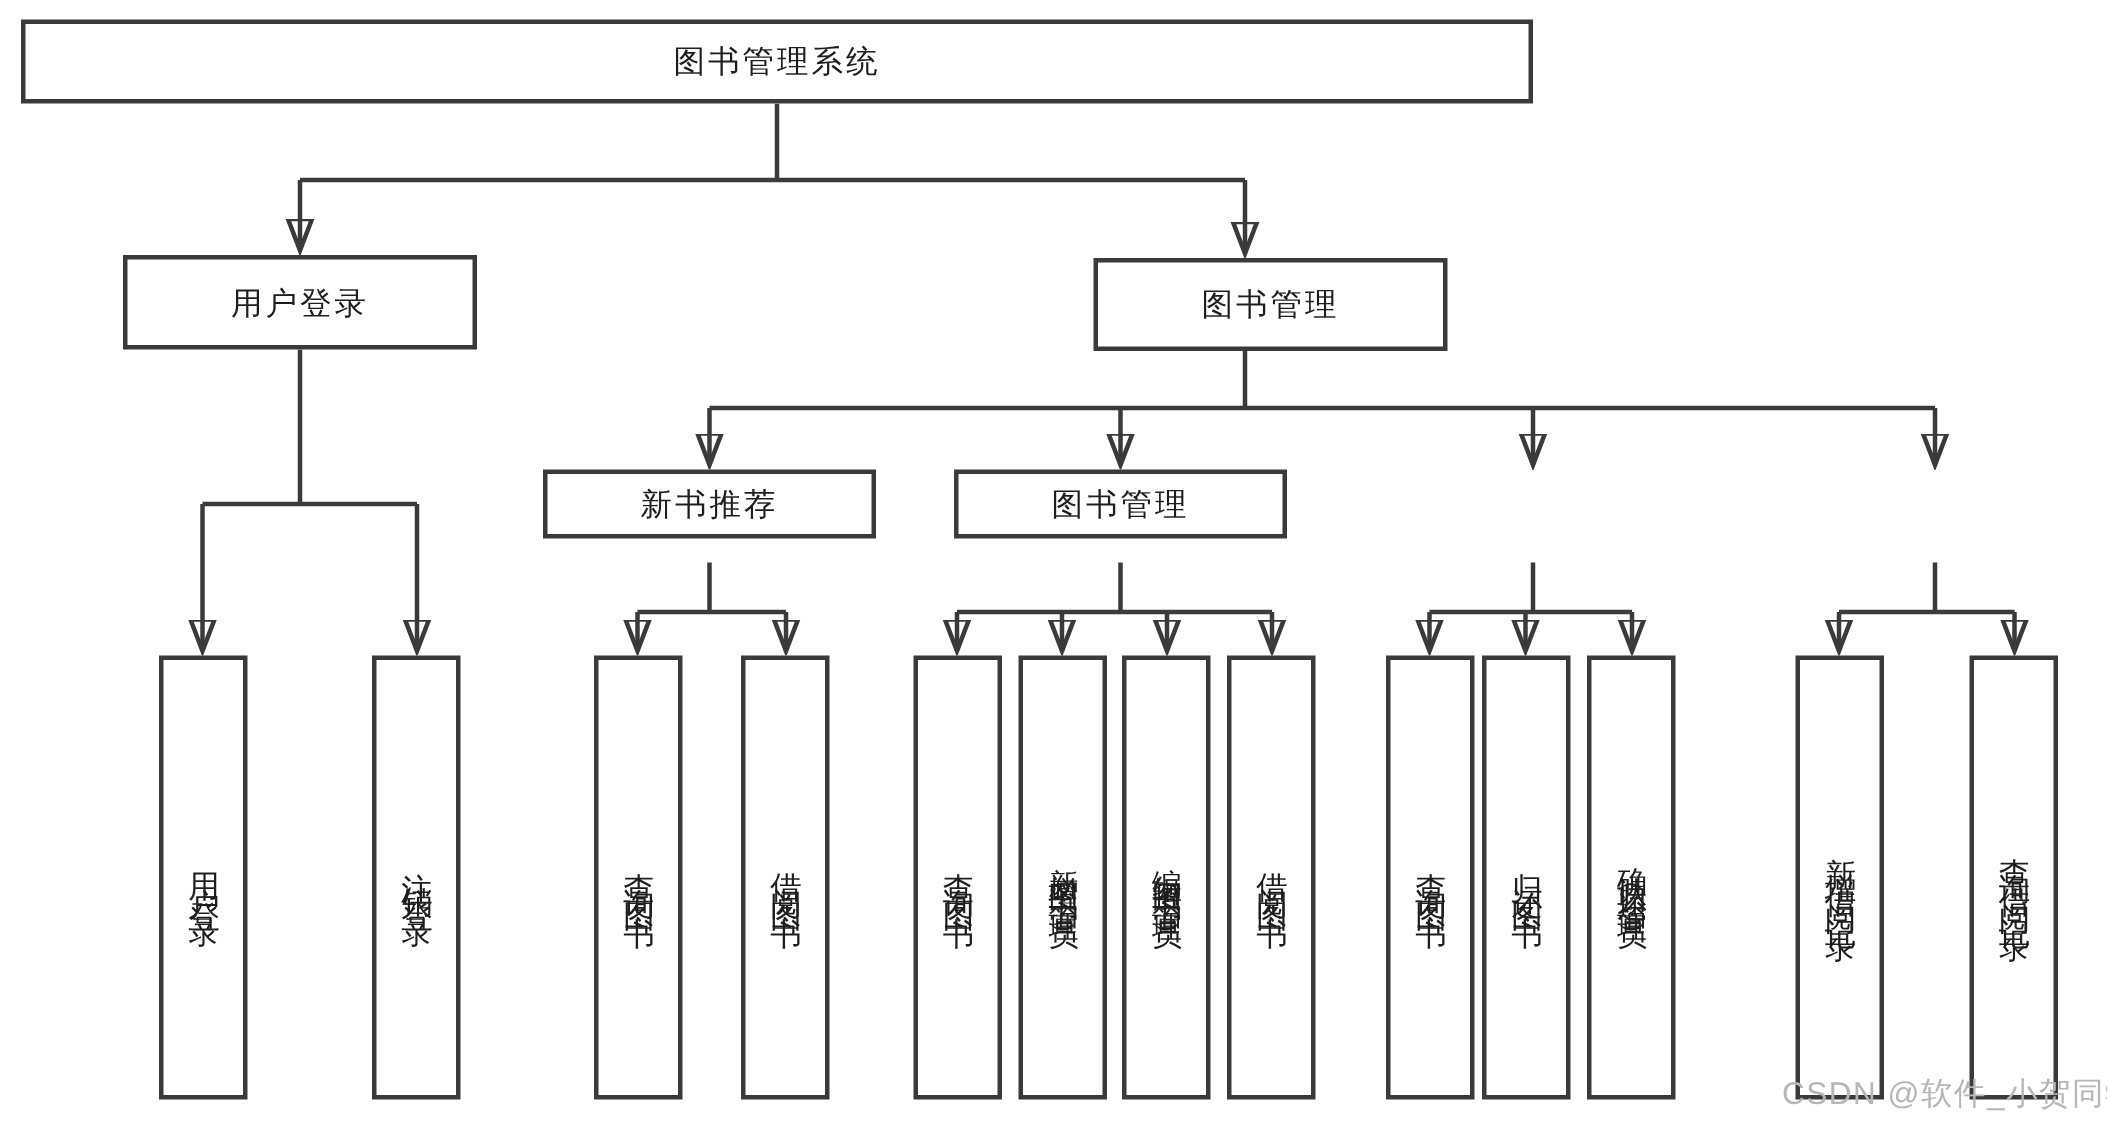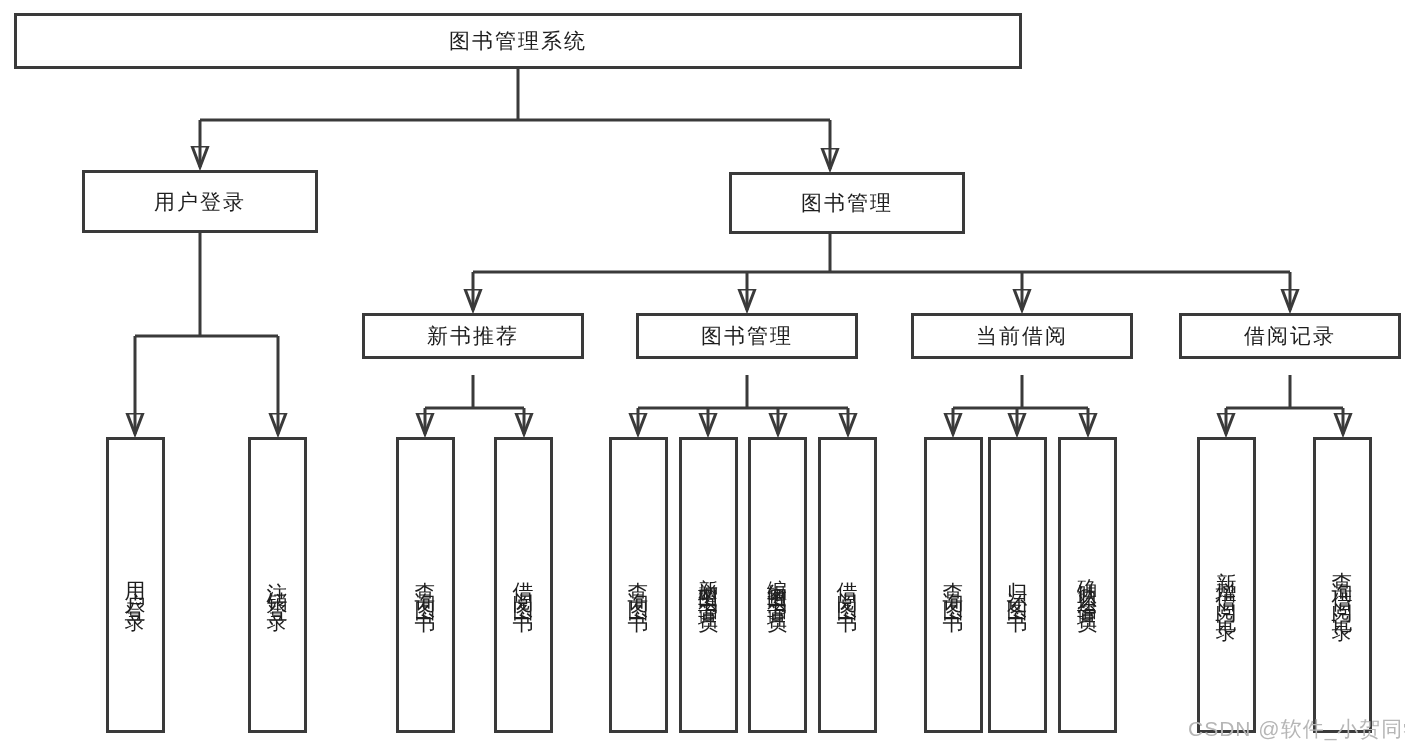--- a/index.html
+++ b/index.html
@@ -87,26 +87,20 @@
   <div class="node h" id="n-l2b">
     <span class="lbl">图书管理</span>
   </div>
 
   <div class="node h" id="n-l3a">
     <span class="lbl">新书推荐</span>
   </div>
   <div class="node h" id="n-l3b">
     <span class="lbl">图书管理</span>
   </div>
-  <div class="node h" id="n-l3c">
-    <span class="lbl">当前借阅</span>
-  </div>
-  <div class="node h" id="n-l3d">
-    <span class="lbl">借阅记录</span>
-  </div>
 
   <div class="node v leaf" id="n-a1">
     <span class="lbl">用户登录</span>
   </div>
   <div class="node v leaf" id="n-a2">
     <span class="lbl">注销登录</span>
   </div>
 
   <div class="node v leaf" id="n-b1">
     <span class="lbl">查询图书</span>

